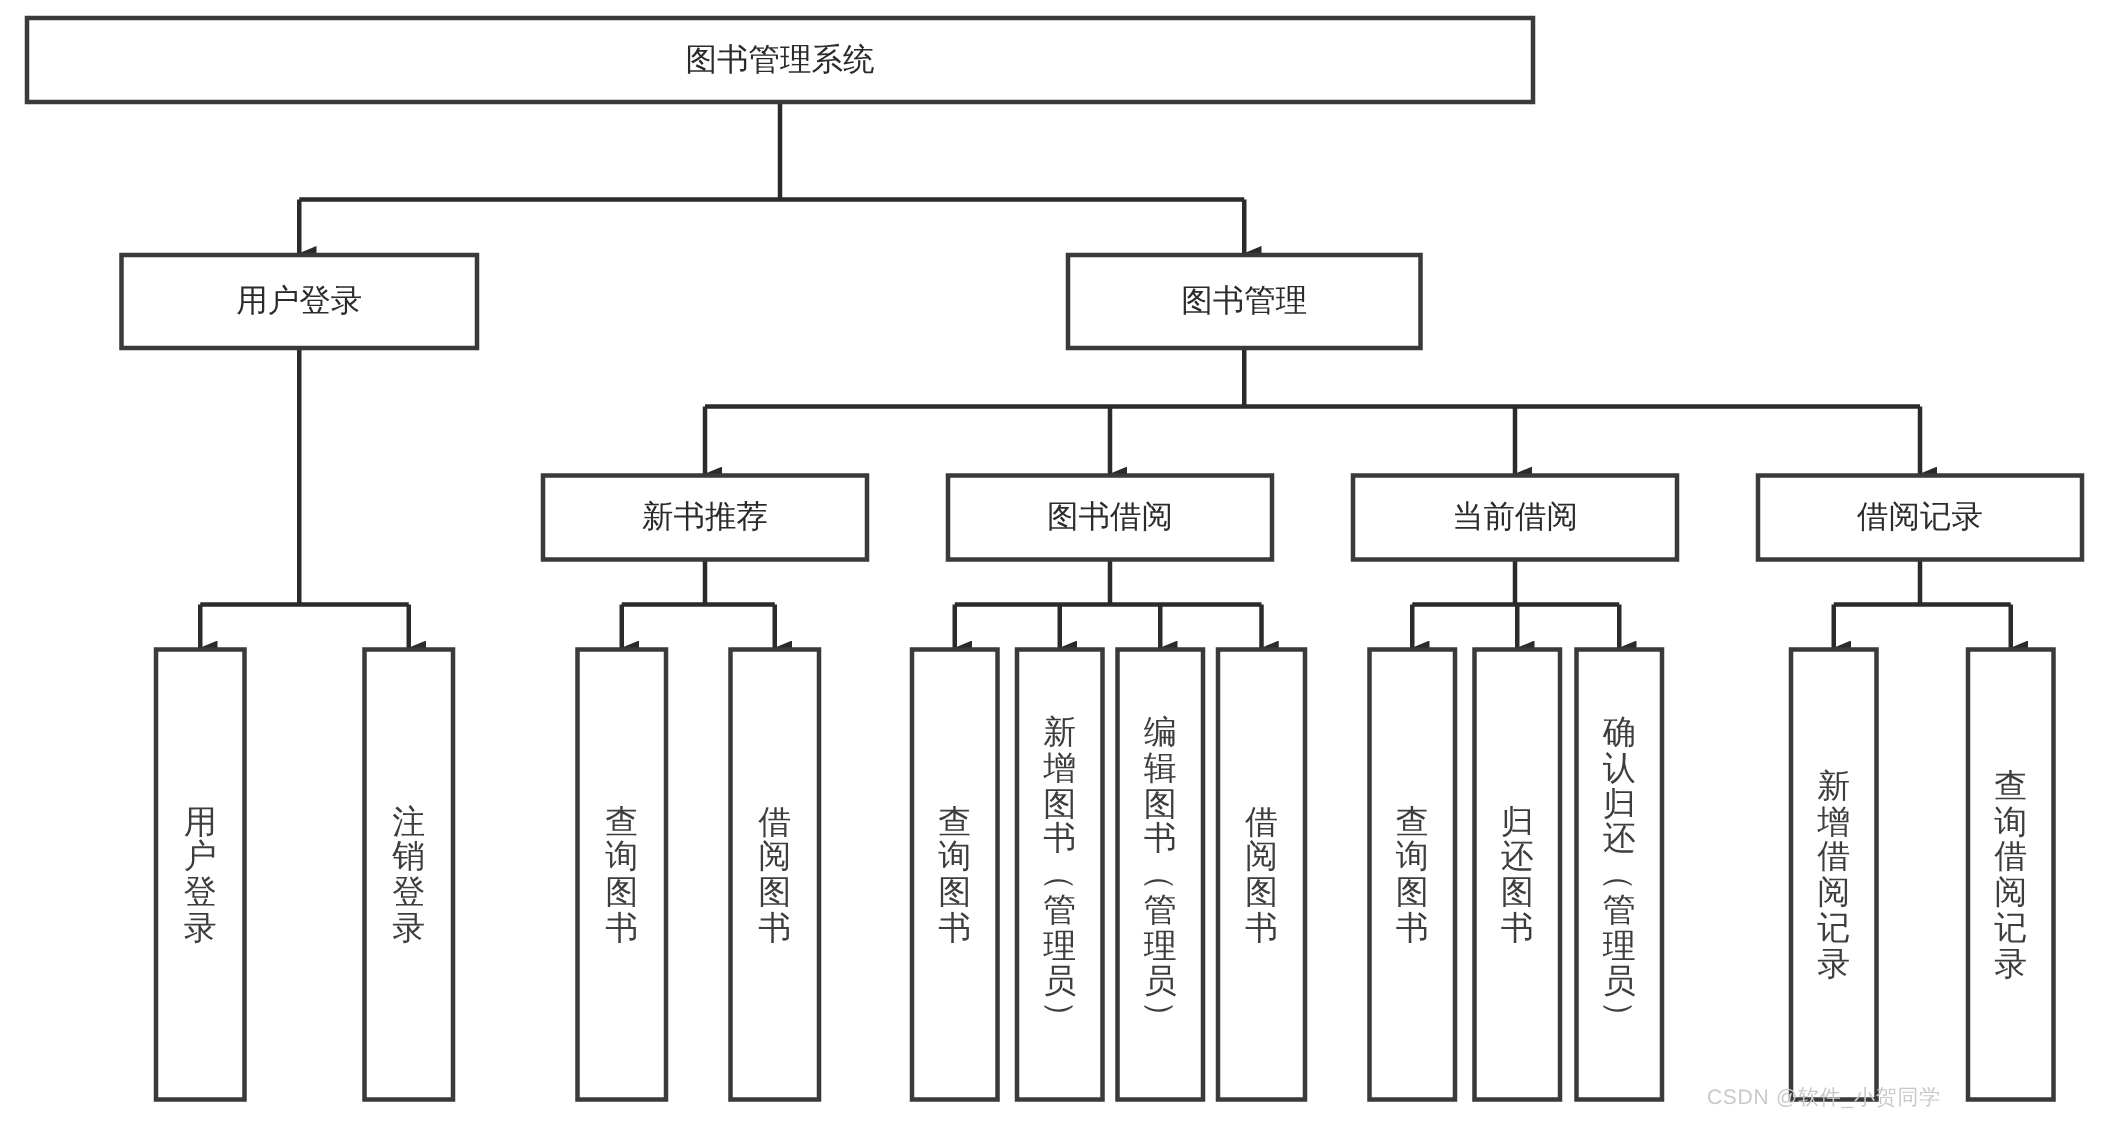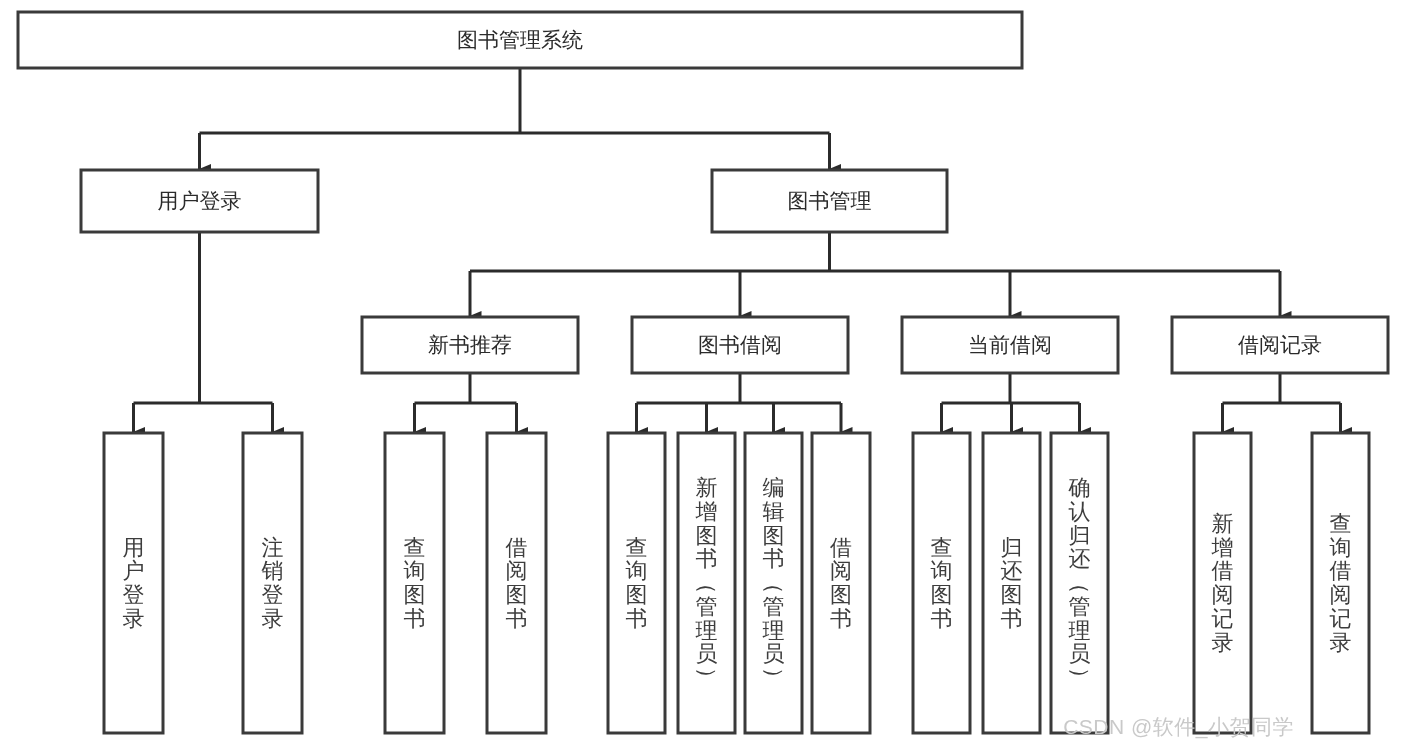--- a/index.html
+++ b/index.html
@@ -46,21 +46,21 @@
     font-size: 21px;
     fill: #2b2b2b;
     text-anchor: middle;
     dominant-baseline: middle;
   }
   .watermark {
     position: absolute;
     right: 8px;
     bottom: 6px;
     font-family: "Liberation Sans", sans-serif;
-    font-size: 21px;
+    font-size: 14px;
     color: #c9c9c9;
     white-space: nowrap;
     letter-spacing: 0.5px;
     pointer-events: none;
     text-align: center;
   }
   .vlabel-wrap {
     position: absolute;
     display: flex;
     flex-direction: column;

